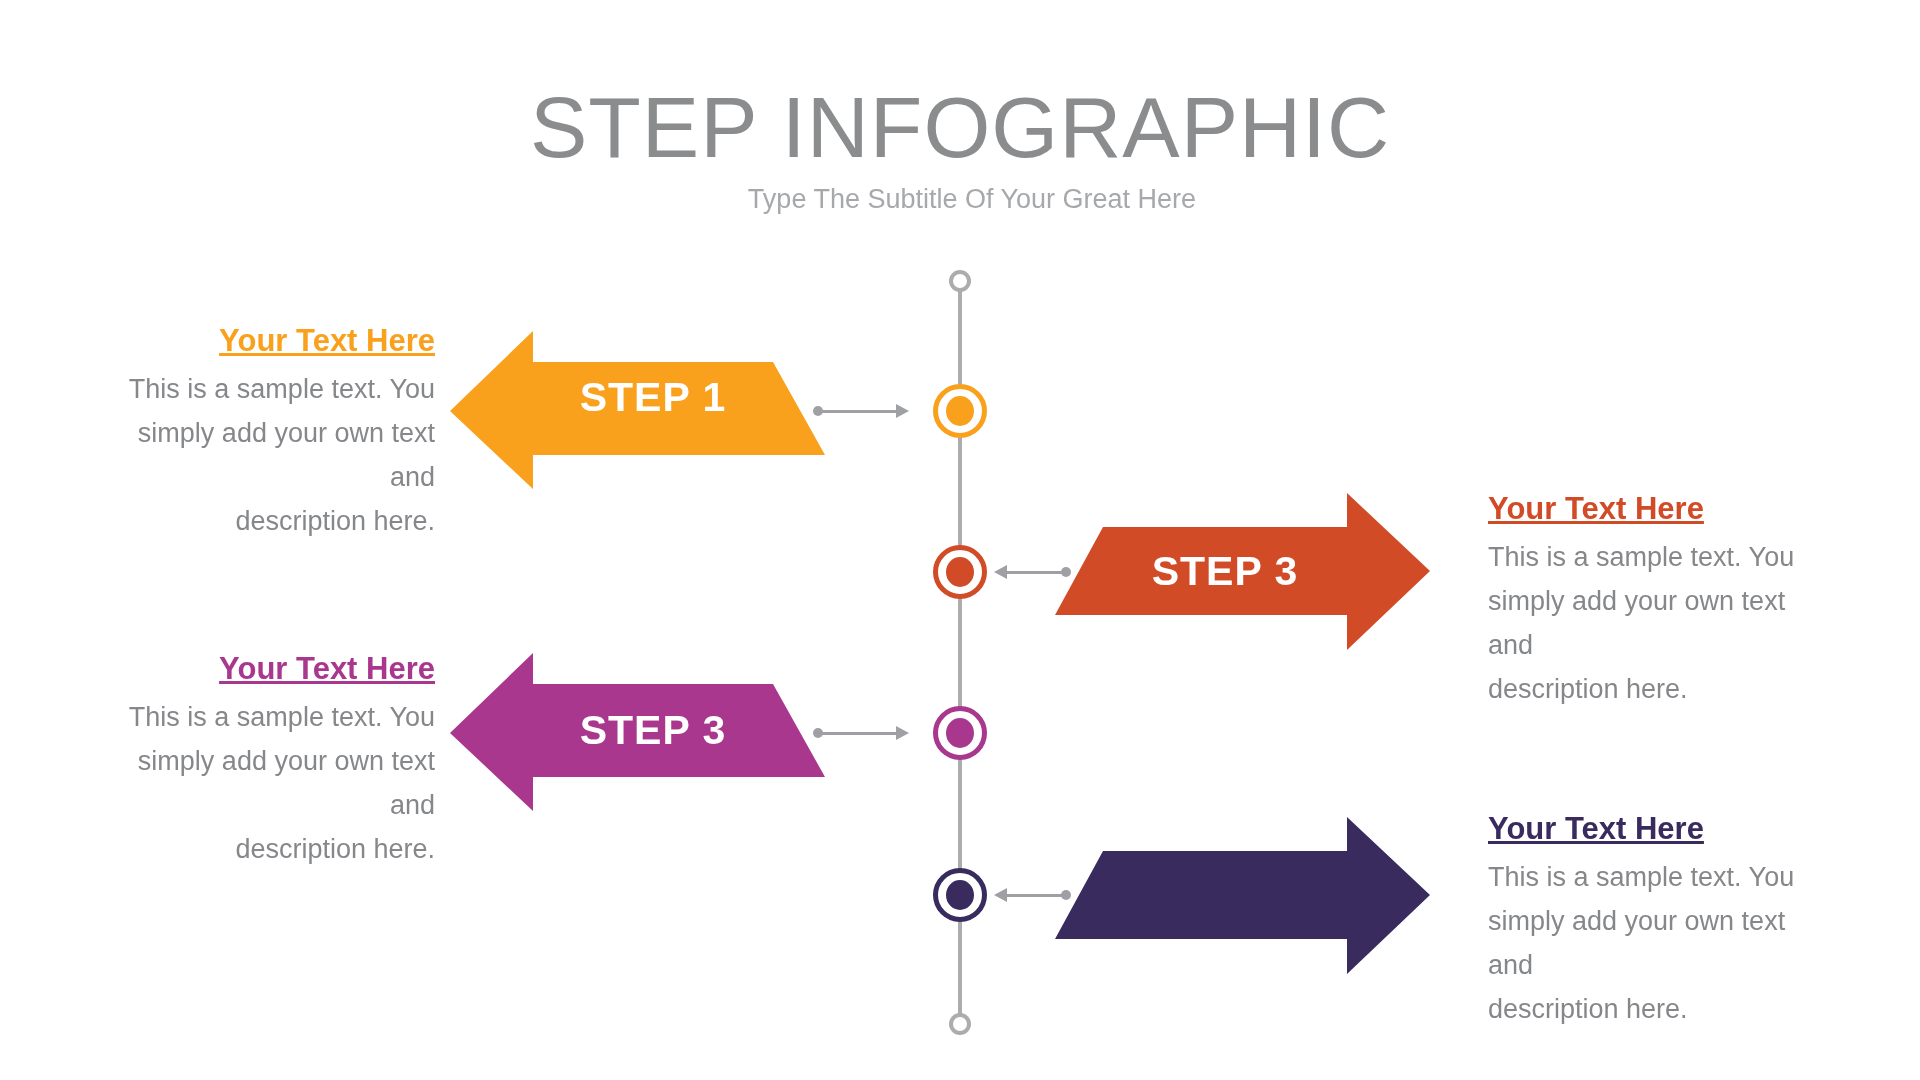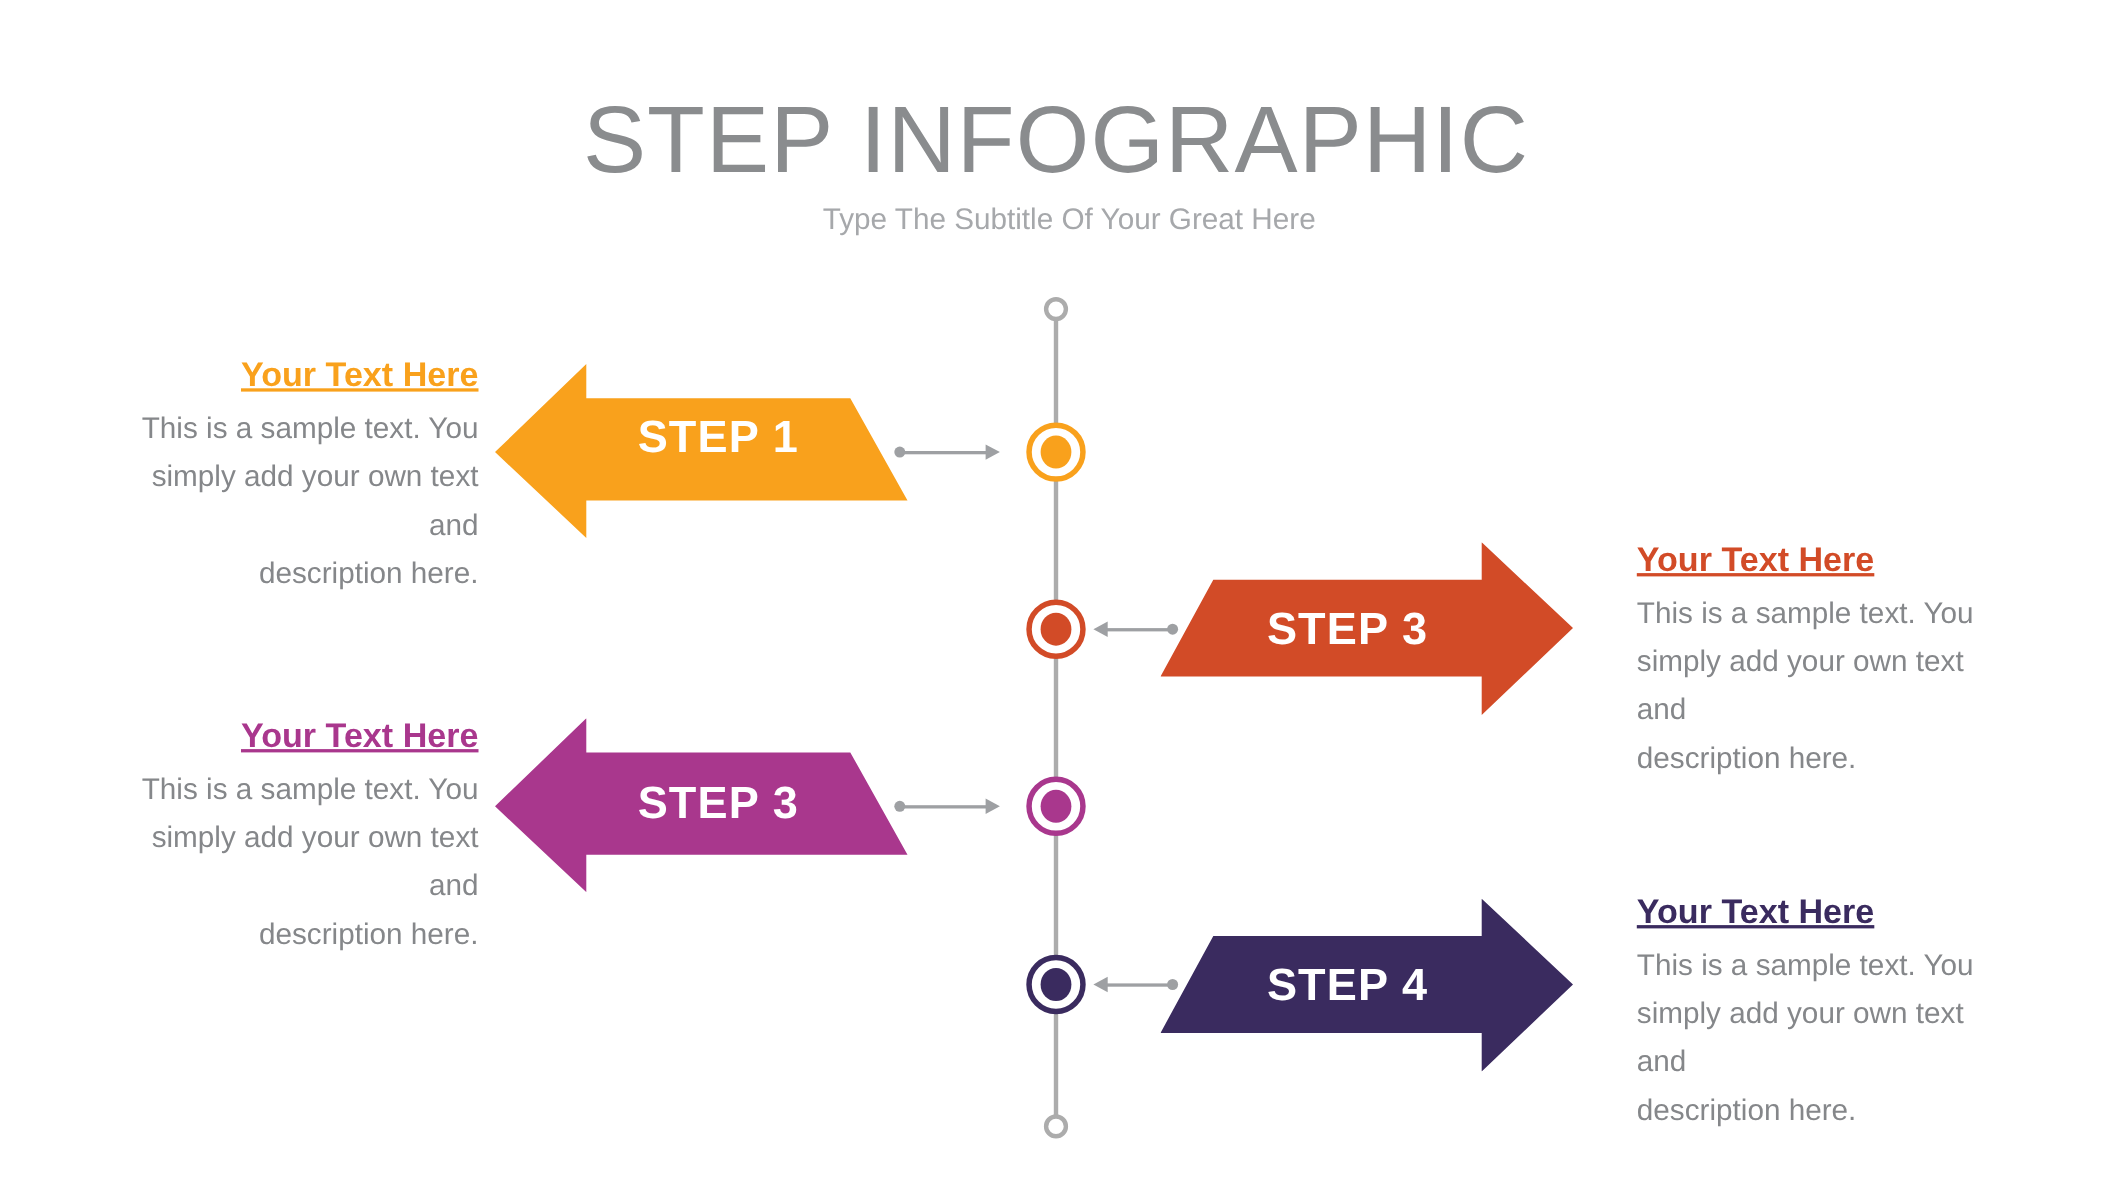--- a/index.html
+++ b/index.html
@@ -154,21 +154,20 @@
   <div class="textblock tb-right text-3" style="color: rgb(133, 135, 138);">
     <div class="tb-heading" style="color: rgb(169, 55, 141);">Your Text Here</div>
     <div class="tb-line">This is a sample text. You</div>
     <div class="tb-line">simply add your own text and</div>
     <div class="tb-line">description here.</div>
   </div>
 
   <svg class="arrow arrow-4" width="376" height="157" viewBox="0 0 376 157">
     <polygon points="375,78 292,0 292,34 48,34 0,122 292,122 292,157" fill="#3A2B5F"></polygon>
   </svg>
-  <div class="arrow-label label-4">STEP 4</div>
   <div class="conn-4">
     <span class="c-head left" style="border-right-color: rgb(158, 160, 163);"></span>
     <span class="c-line" style="background: rgb(158, 160, 163);"></span>
     <span class="c-dot" style="background: rgb(158, 160, 163);"></span>
   </div>
   <div class="node node-4" style="border-color: rgb(58, 43, 95);">
     <span class="node-dot" style="background: rgb(58, 43, 95);"></span>
   </div>
   <div class="textblock tb-left text-4" style="color: rgb(133, 135, 138);">
     <div class="tb-heading" style="color: rgb(58, 43, 95);">Your Text Here</div>

